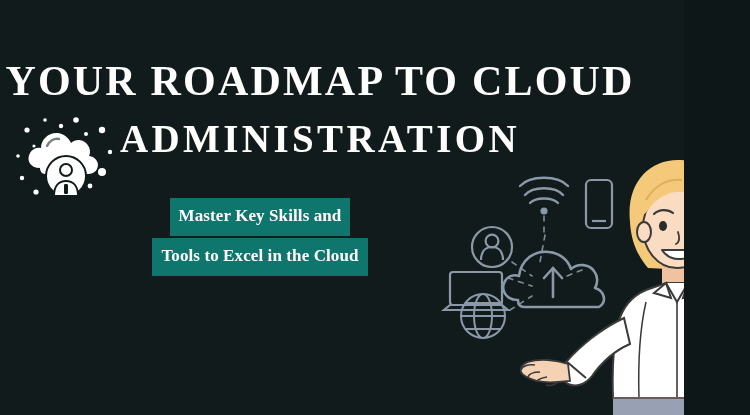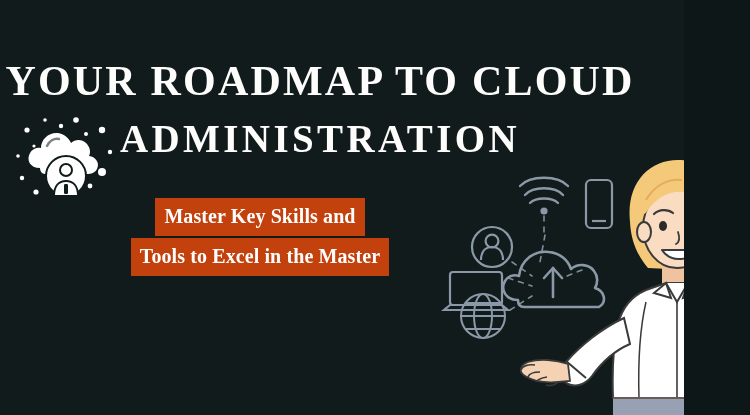--- a/index.html
+++ b/index.html
@@ -44,23 +44,23 @@
     position: absolute;
     left: 60px;
     top: 198px;
     width: 400px;
     text-align: center;
     z-index: 5;
   }
   .subtitle-line {
     display: inline-block;
     color: #ffffff;
-    background: #c2410c;
+    background: #0f766e;
     font-weight: 700;
-    font-size: 20px;
+    font-size: 17px;
     line-height: 34px;
     letter-spacing: 0.1px;
     padding: 1px 9px 3px 9px;
     white-space: nowrap;
   }
   .sub-row { display: block; line-height: 0; }
   .sub-row + .sub-row { margin-top: 2px; }
 
   
   #cloud-badge {
@@ -137,21 +137,21 @@
   <div id="title-block">
     <span class="title-line" id="title-line-1">YOUR ROADMAP TO CLOUD</span>
     <span class="title-line" id="title-line-2">ADMINISTRATION</span>
   </div>
 
   <div id="subtitle-block">
     <span class="sub-row">
       <span class="subtitle-line">Master Key Skills and</span>
     </span>
     <span class="sub-row">
-      <span class="subtitle-line">Tools to Excel in the Master</span>
+      <span class="subtitle-line">Tools to Excel in the Cloud</span>
     </span>
   </div>
 
   <div id="illustration">
     <svg width="310" height="265" viewBox="0 0 310 265" fill="none">
 
       <g stroke="#7f8d9c" stroke-width="1.6" stroke-linecap="round" stroke-dasharray="5 6">
         <line x1="68" y1="128" x2="92" y2="136"></line>
         <line x1="72" y1="112" x2="92" y2="126"></line>
         <line x1="105" y1="85" x2="100" y2="112"></line>

